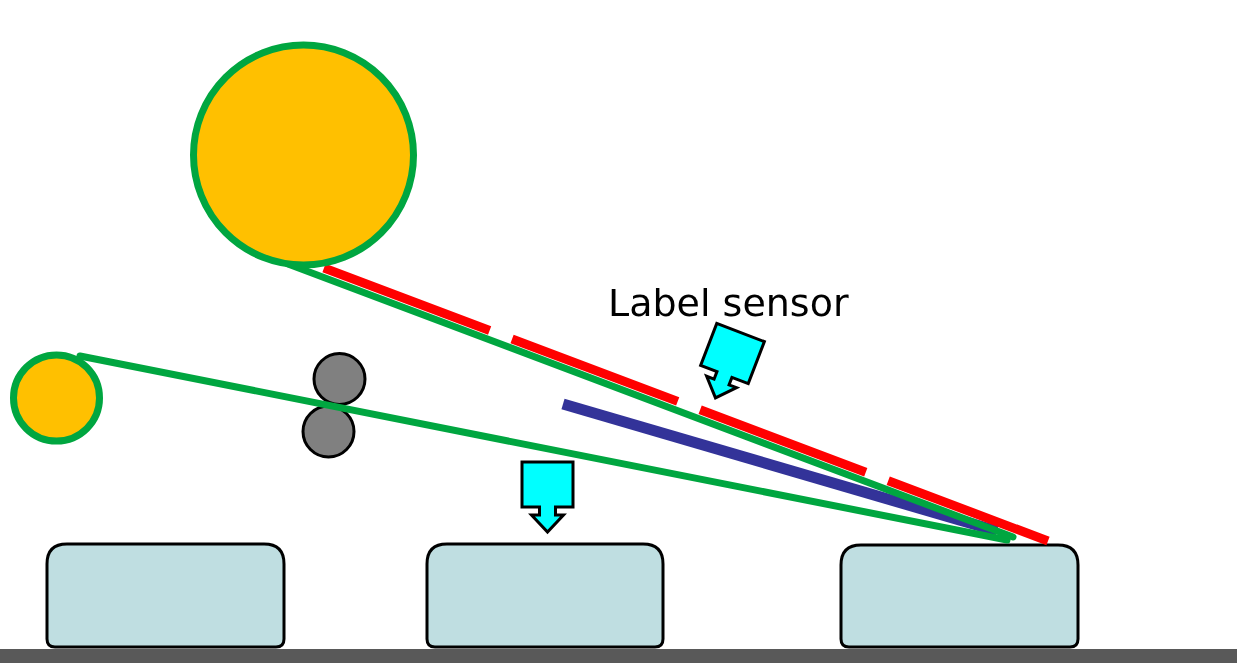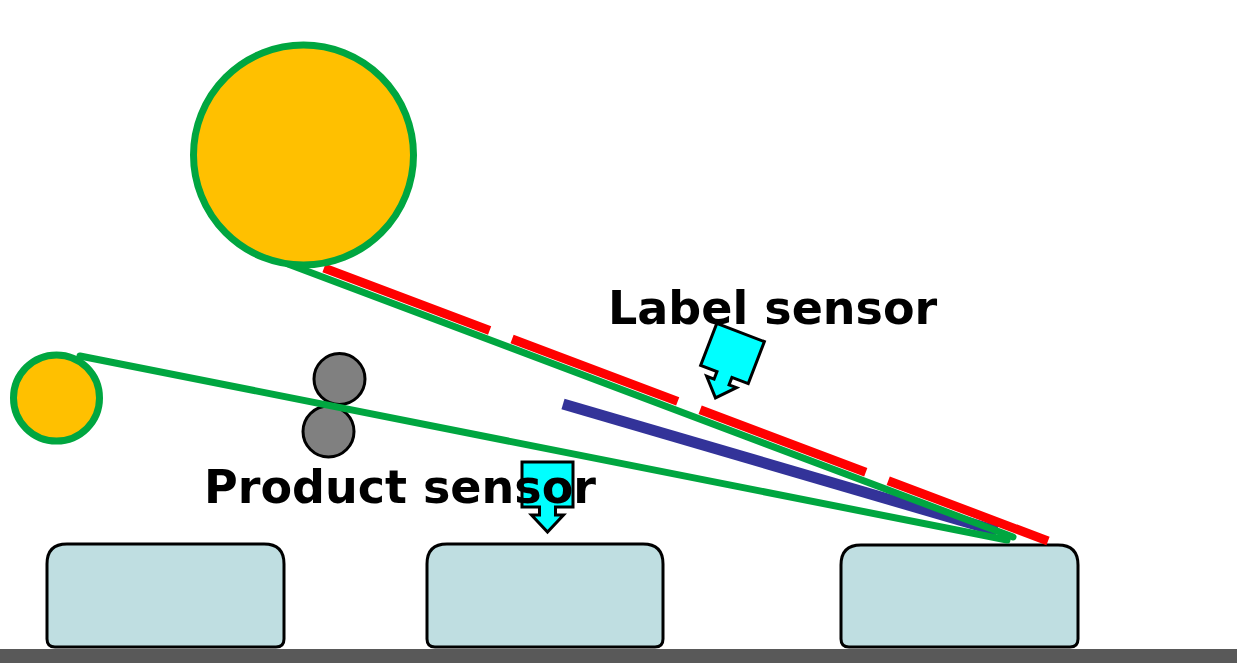--- a/index.html
+++ b/index.html
@@ -6,22 +6,22 @@
   .stage{
     position:relative;
     width:1243px;height:664px;
     background:#fff;
     overflow:hidden;
     font-family:"DejaVu Sans","Liberation Sans",sans-serif;
   }
   .stage svg{position:absolute;left:0;top:0;}
   .sensor-label{
     position:absolute;
-    font-weight:bold;
-    font-size:46px;
+    font-weight:normal;
+    font-size:38px;
     line-height:1.2;
     color:var(--text-black,#000);
     white-space:nowrap;
     letter-spacing:0px;
   }
   .label-sensor-label{left:608px;top:281px;}
   .product-sensor-label{left:204px;top:460px;}
 
   .roll{fill:var(--roll-orange,#FFC000);stroke:var(--web-green,#00A640);stroke-width:7;}
   .roller{fill:var(--roller-gray,#808080);stroke:var(--outline-black,#000);stroke-width:3;}
@@ -64,14 +64,13 @@
       <polygon class="sensor" points="0,0 51,0 51,45 33.5,45 33.5,53 41.5,53 25.5,70 9.5,53 17.5,53 17.5,45 0,45"></polygon>
     </g>
 
     <g transform="translate(522,462)">
       <polygon class="sensor" points="0,0 51,0 51,45 33.5,45 33.5,53 41.5,53 25.5,70 9.5,53 17.5,53 17.5,45 0,45"></polygon>
     </g>
   </svg>
 
   <div class="sensor-label label-sensor-label">Label sensor</div>
 
-  <div class="sensor-label product-sensor-label">Product sensor</div>
 </div>
 
 </body></html>

